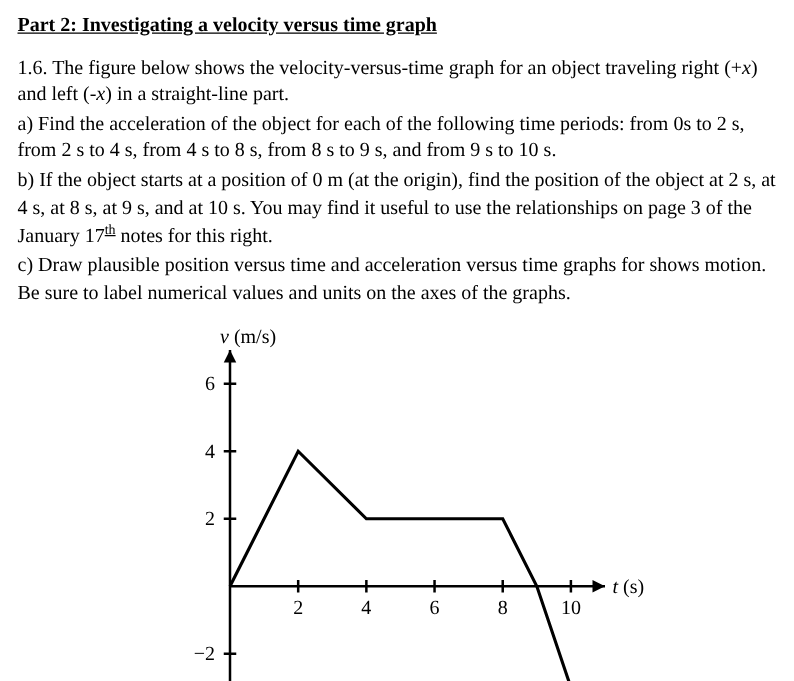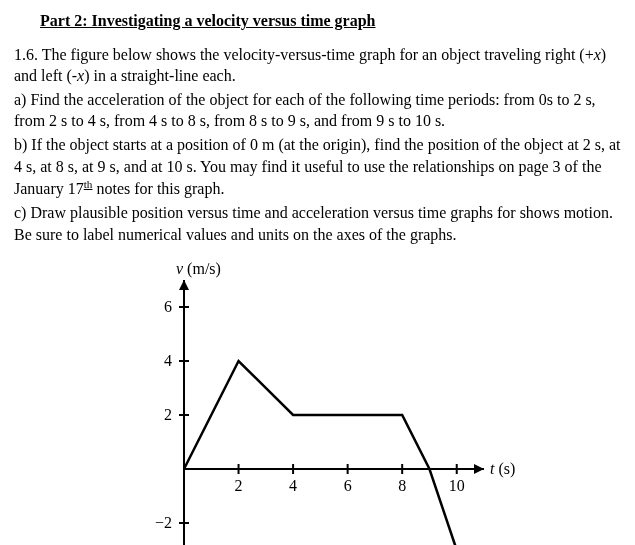--- a/index.html
+++ b/index.html
@@ -9,21 +9,20 @@
       color: #000;
       background: #fff;
       width: 635px;
       padding: 10px 14px;
       line-height: 1.35;
     }
     .title {
       font-weight: bold;
       text-decoration: underline;
       margin-bottom: 12px;
-      margin-left: 26px;
     }
     .intro { margin-bottom: 2px; }
     .part { margin-bottom: 2px; }
     .italic { font-style: italic; }
     sup { font-size: 0.7em; vertical-align: super; text-decoration: underline; }
     .graph-container {
       margin-top: 14px;
       display: flex;
       justify-content: flex-start;
       padding-left: 110px;
@@ -34,27 +33,27 @@
     .plot { stroke: #000; stroke-width: 2.5; fill: none; stroke-linejoin: miter; }
     .lbl { font-family: "Times New Roman", Times, serif; font-size: 16px; fill: #000; }
     .lblit { font-style: italic; }
   </style>
 </head>
 <body>
 
 <div class="title">Part 2: Investigating a velocity versus time graph</div>
 
 <p class="intro">
-  <span>1.6. The figure below shows the velocity-versus-time graph for an object traveling right (+</span><span class="italic">x</span><span>) and left (-</span><span class="italic">x</span><span>) in a straight-line each.</span>
+  <span>1.6. The figure below shows the velocity-versus-time graph for an object traveling right (+</span><span class="italic">x</span><span>) and left (-</span><span class="italic">x</span><span>) in a straight-line part.</span>
 </p>
 
 <p class="part">a) Find the acceleration of the object for each of the following time periods: from 0s to 2 s, from 2 s to 4 s, from 4 s to 8 s, from 8 s to 9 s, and from 9 s to 10 s.</p>
 
 <p class="part">
-  <span>b) If the object starts at a position of 0 m (at the origin), find the position of the object at 2 s, at 4 s, at 8 s, at 9 s, and at 10 s.  You may find it useful to use the relationships on page 3 of the January 17</span><sup>th</sup><span> notes for this graph.</span>
+  <span>b) If the object starts at a position of 0 m (at the origin), find the position of the object at 2 s, at 4 s, at 8 s, at 9 s, and at 10 s.  You may find it useful to use the relationships on page 3 of the January 17</span><sup>th</sup><span> notes for this right.</span>
 </p>
 
 <p class="part">c) Draw plausible position versus time and acceleration versus time graphs for shows motion.  Be sure to label numerical values and units on the axes of the graphs.</p>
 
 <div class="graph-container">
   <svg id="chart-svg" width="400" height="300">
       <line class="axis" x1="60" y1="210" x2="360" y2="210"></line>
       <polygon points="360,210 350,205 350,215" fill="#000"></polygon>
       <line class="axis" x1="60" y1="291" x2="60" y2="21"></line>
       <polygon points="60,21 55,31 65,31" fill="#000"></polygon>

